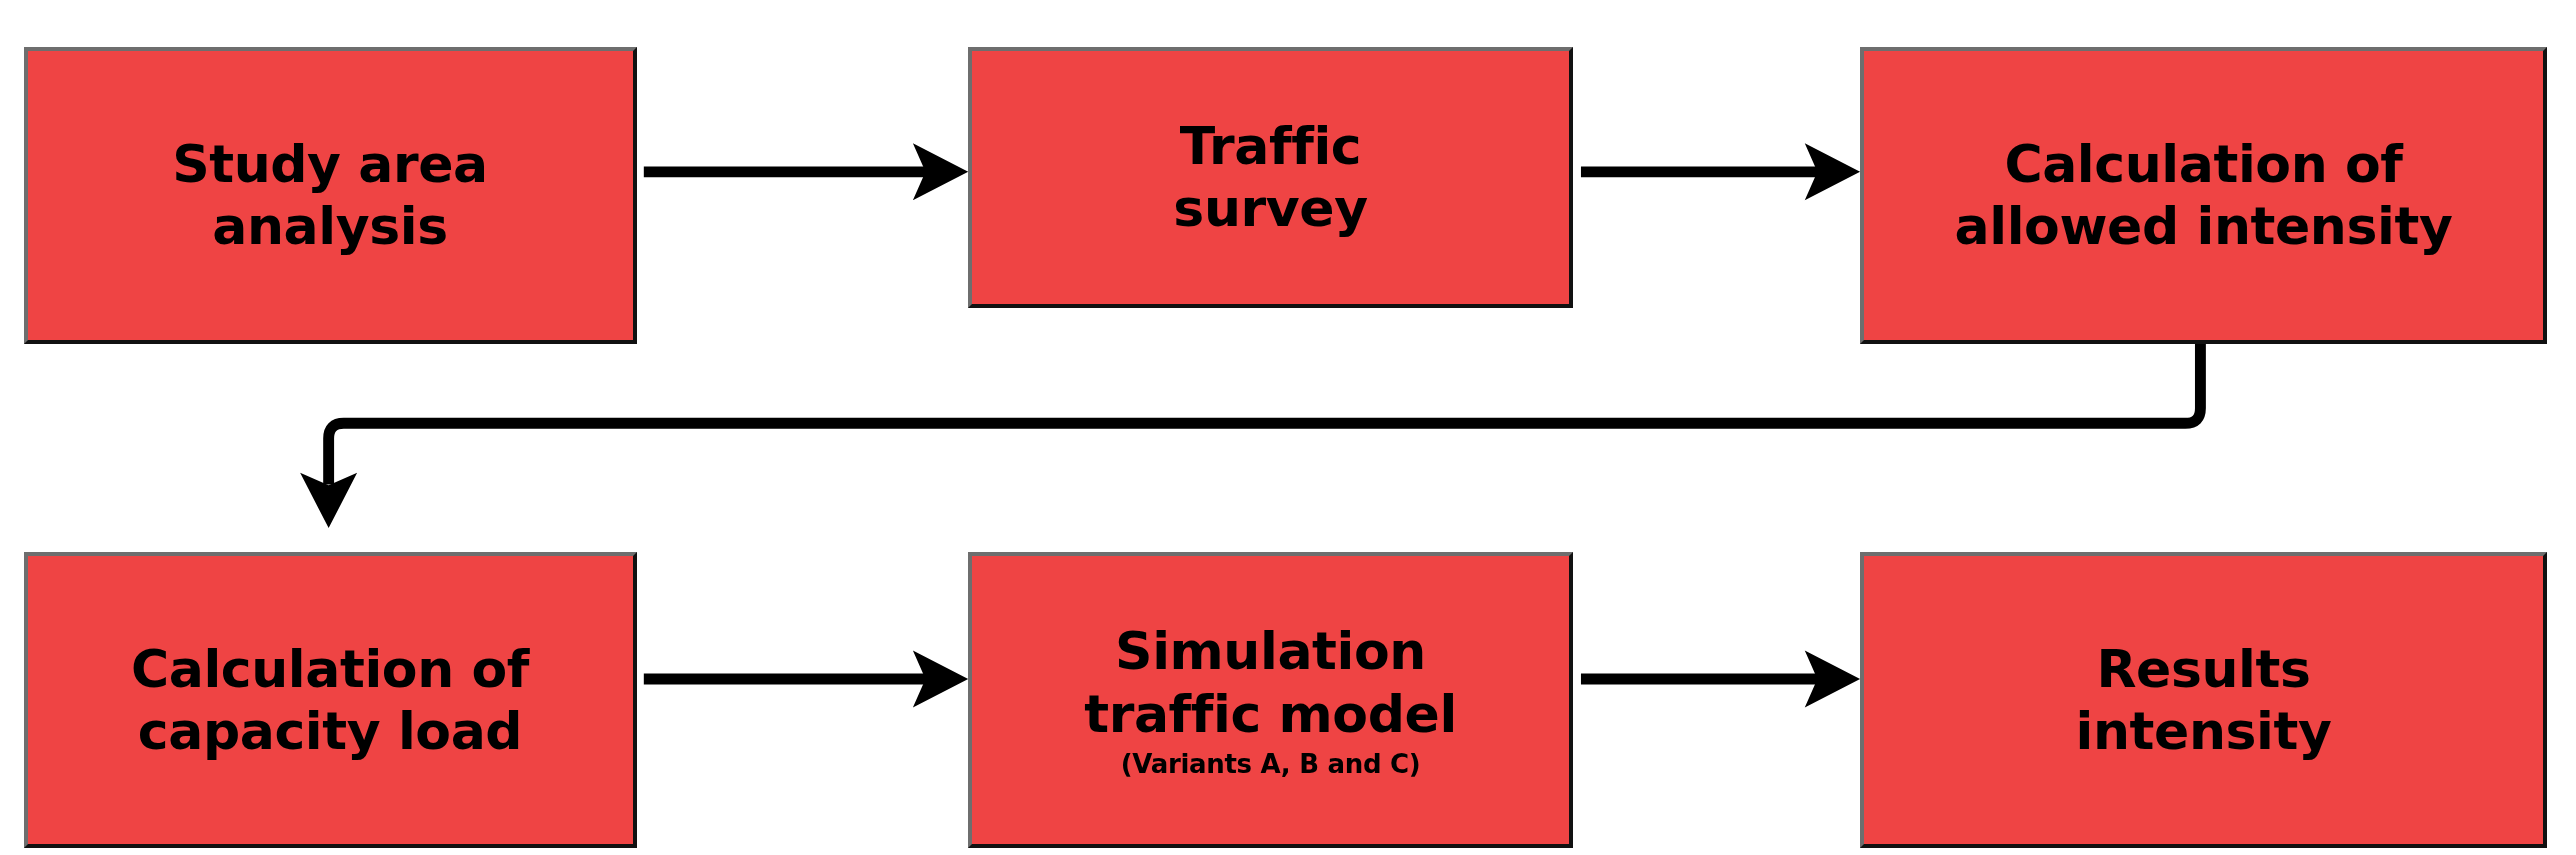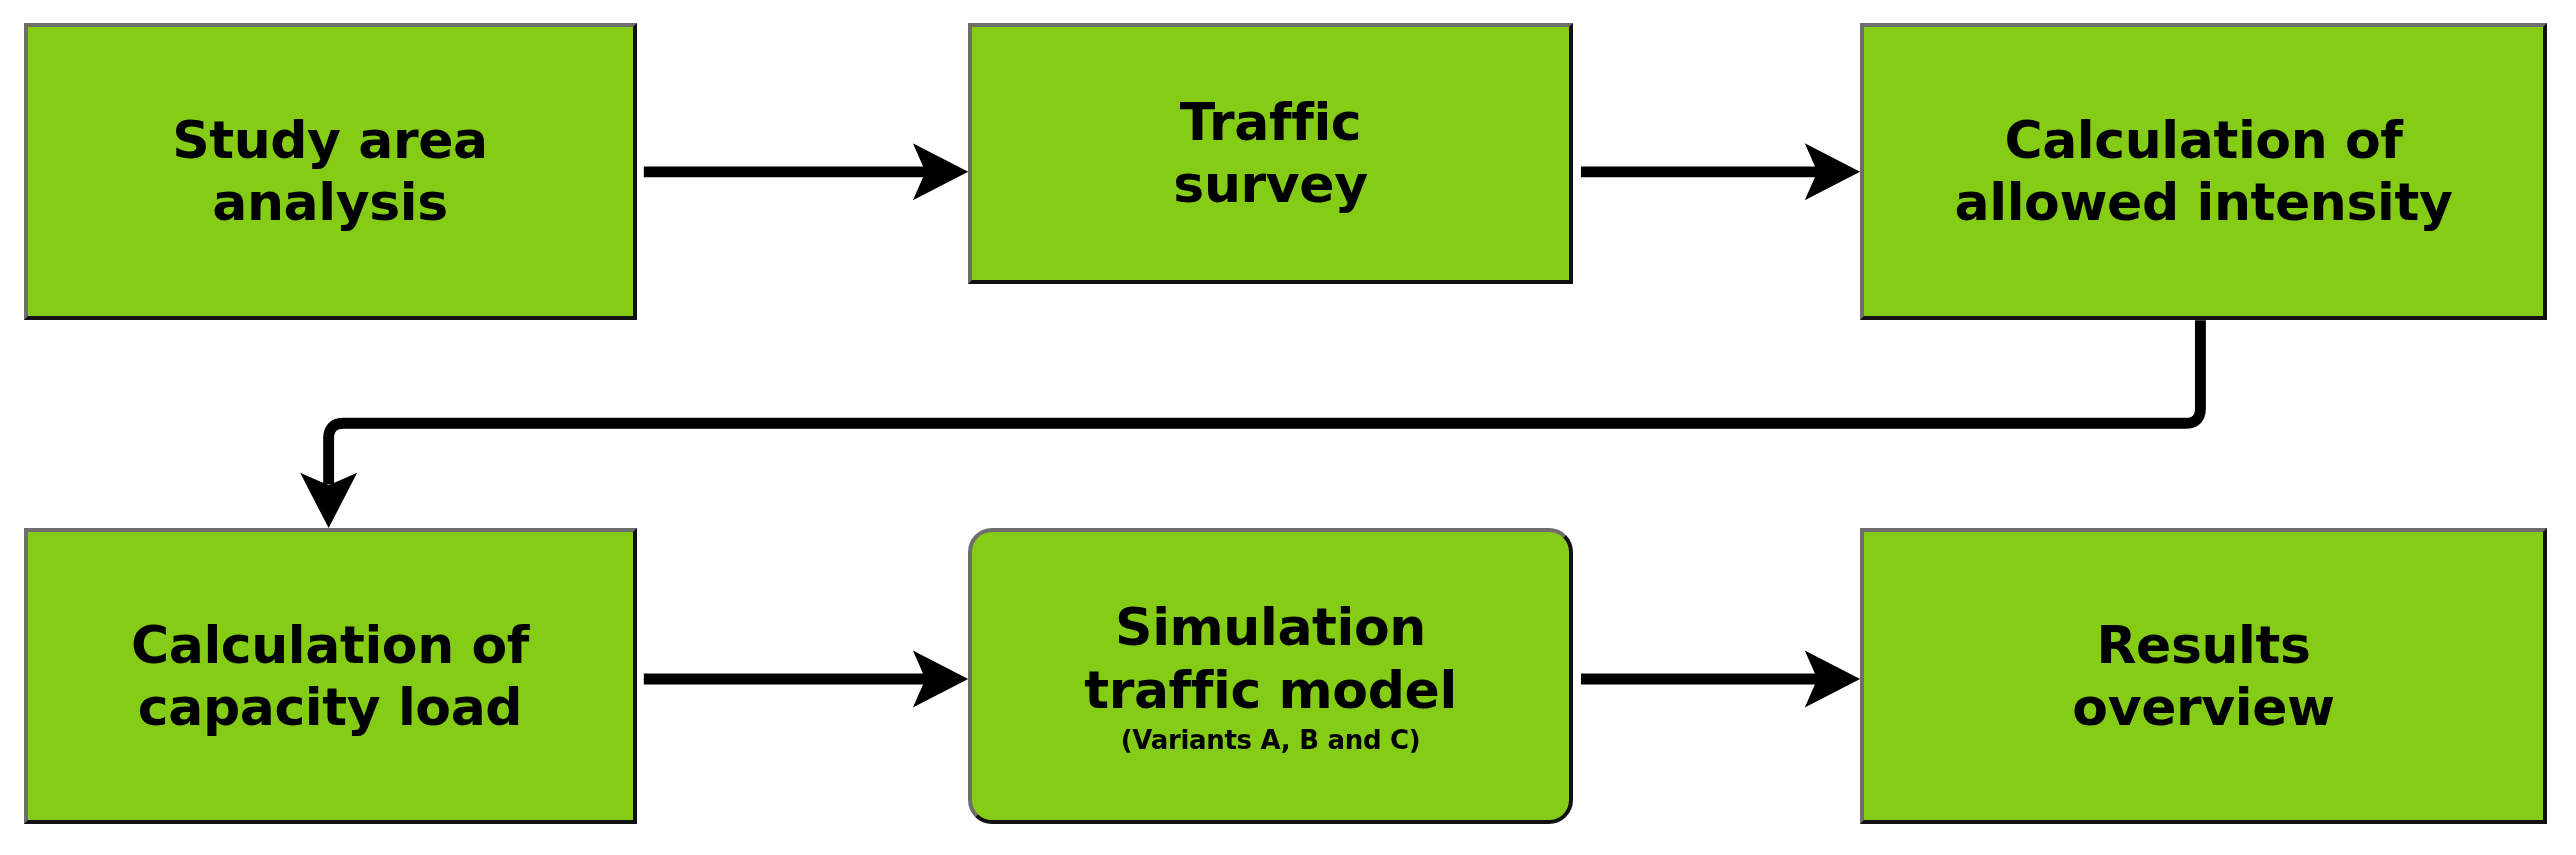--- a/index.html
+++ b/index.html
@@ -20,31 +20,32 @@
   .flow-svg {
     position: absolute;
     left: 0;
     top: 0;
     width: 2576px;
     height: 855px;
   }
   .node-box {
     position: absolute;
     box-sizing: border-box;
-    background: #84cc16;
+    background: #ef4444;
     border-top: 4.2px solid #6e6e6e;
     border-left: 4.2px solid #6e6e6e;
     border-right: 4.2px solid #111111;
     border-bottom: 4.2px solid #111111;
     display: flex;
     flex-direction: column;
     align-items: center;
     justify-content: center;
     text-align: center;
     padding: 0 32px;
+    margin-top: 24px;
   }
   .node-title {
     font-family: "DejaVu Sans", sans-serif;
     font-weight: bold;
     font-size: 52px;
     line-height: 1.20;
     color: #000000;
     letter-spacing: -0.4px;
     white-space: pre-line;
   }
@@ -104,25 +105,25 @@
   <div class="node-box" style="left:1860px; top:22.6px; width:687px; height:297px;">
     <div class="node-title">Calculation of
 allowed intensity</div>
   </div>
 
   <div class="node-box" style="left:23.5px; top:528px; width:613px; height:296px;">
     <div class="node-title">Calculation of
 capacity load</div>
   </div>
 
-  <div class="node-box" style="left:968px; top:528px; width:605px; height:296px;border-radius:24px;">
+  <div class="node-box" style="left:968px; top:528px; width:605px; height:296px;">
     <div class="node-title">Simulation
 traffic model</div>
     <div class="node-sub">(Variants A, B and C)</div>
   </div>
 
   <div class="node-box" style="left:1860px; top:528px; width:687px; height:296px;">
     <div class="node-title">Results
-overview</div>
+intensity</div>
   </div>
 
 </div>
 
 
 </body></html>

